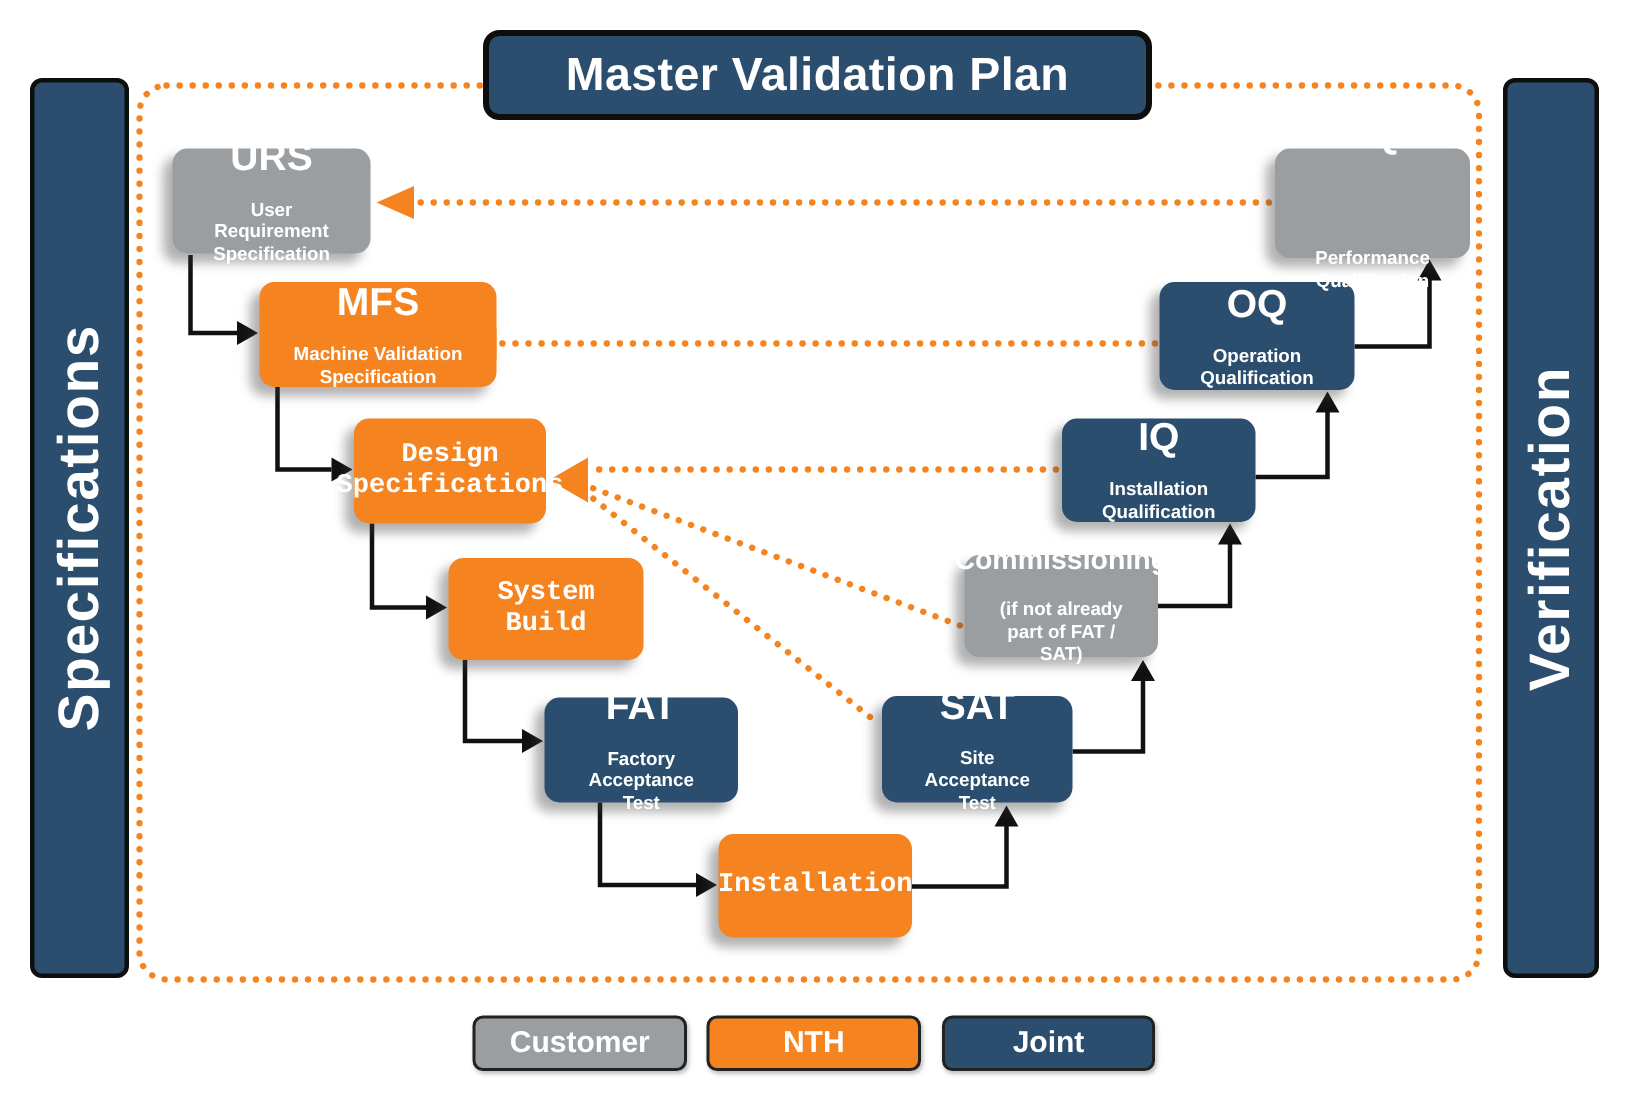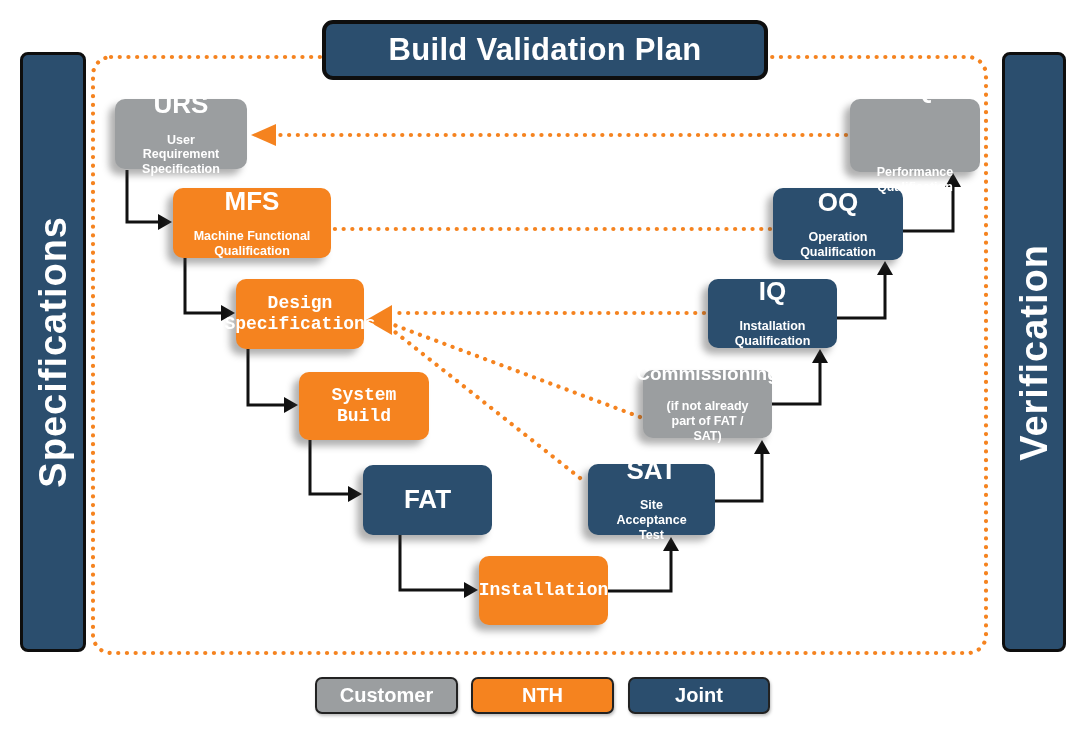--- a/index.html
+++ b/index.html
@@ -120,50 +120,51 @@
       <polygon points="478,590 464,582 464,598"></polygon>
       <polygon points="671,537 663,551 679,551"></polygon>
       <polygon points="762,440 754,454 770,454"></polygon>
       <polygon points="820,349 812,363 828,363"></polygon>
       <polygon points="885,261 877,275 893,275"></polygon>
       <polygon points="953,173 945,187 961,187"></polygon>
     </g>
   </svg>
 
   <div class="titlebox">
-    <span>Build Validation Plan</span>
+    <span>Master Validation Plan</span>
   </div>
 
   <div class="sidebar" id="sidebar-left">
     <span>Specifications</span>
   </div>
   <div class="sidebar" id="sidebar-right">
     <span>Verification</span>
   </div>
 
   <div class="node gray" id="node-urs">
     <div class="acronym">URS</div>
     <div class="sub">User Requirement Specification</div>
   </div>
 
   <div class="node orange" id="node-mfs">
     <div class="acronym">MFS</div>
-    <div class="sub">Machine Functional Qualification</div>
+    <div class="sub">Machine Validation Specification</div>
   </div>
 
   <div class="node orange" id="node-design">
     <div class="phrase">Design Specifications</div>
   </div>
 
   <div class="node orange" id="node-system_build">
     <div class="phrase">System Build</div>
   </div>
 
   <div class="node blue" id="node-fat">
     <div class="acronym">FAT</div>
+    <div class="sub">Factory Acceptance Test</div>
   </div>
 
   <div class="node orange" id="node-installation">
     <div class="phrase">Installation</div>
   </div>
 
   <div class="node blue" id="node-sat">
     <div class="acronym">SAT</div>
     <div class="sub">Site Acceptance Test</div>
   </div>

